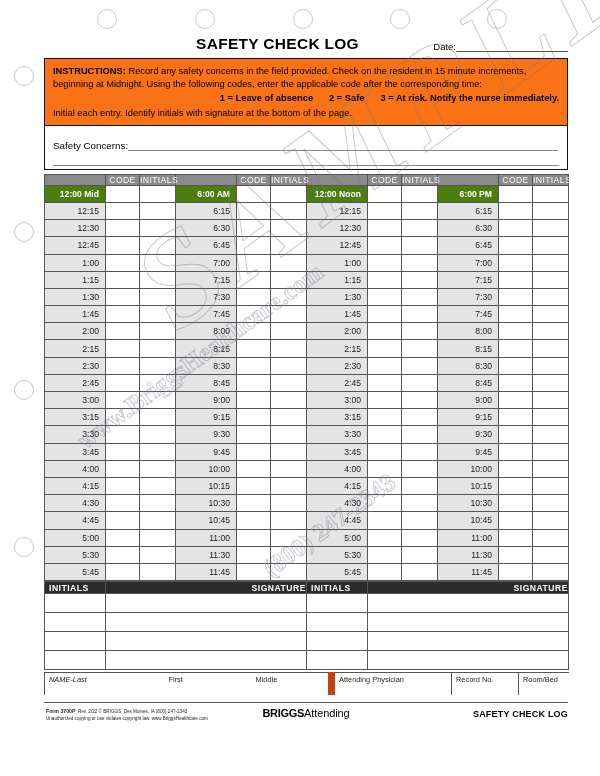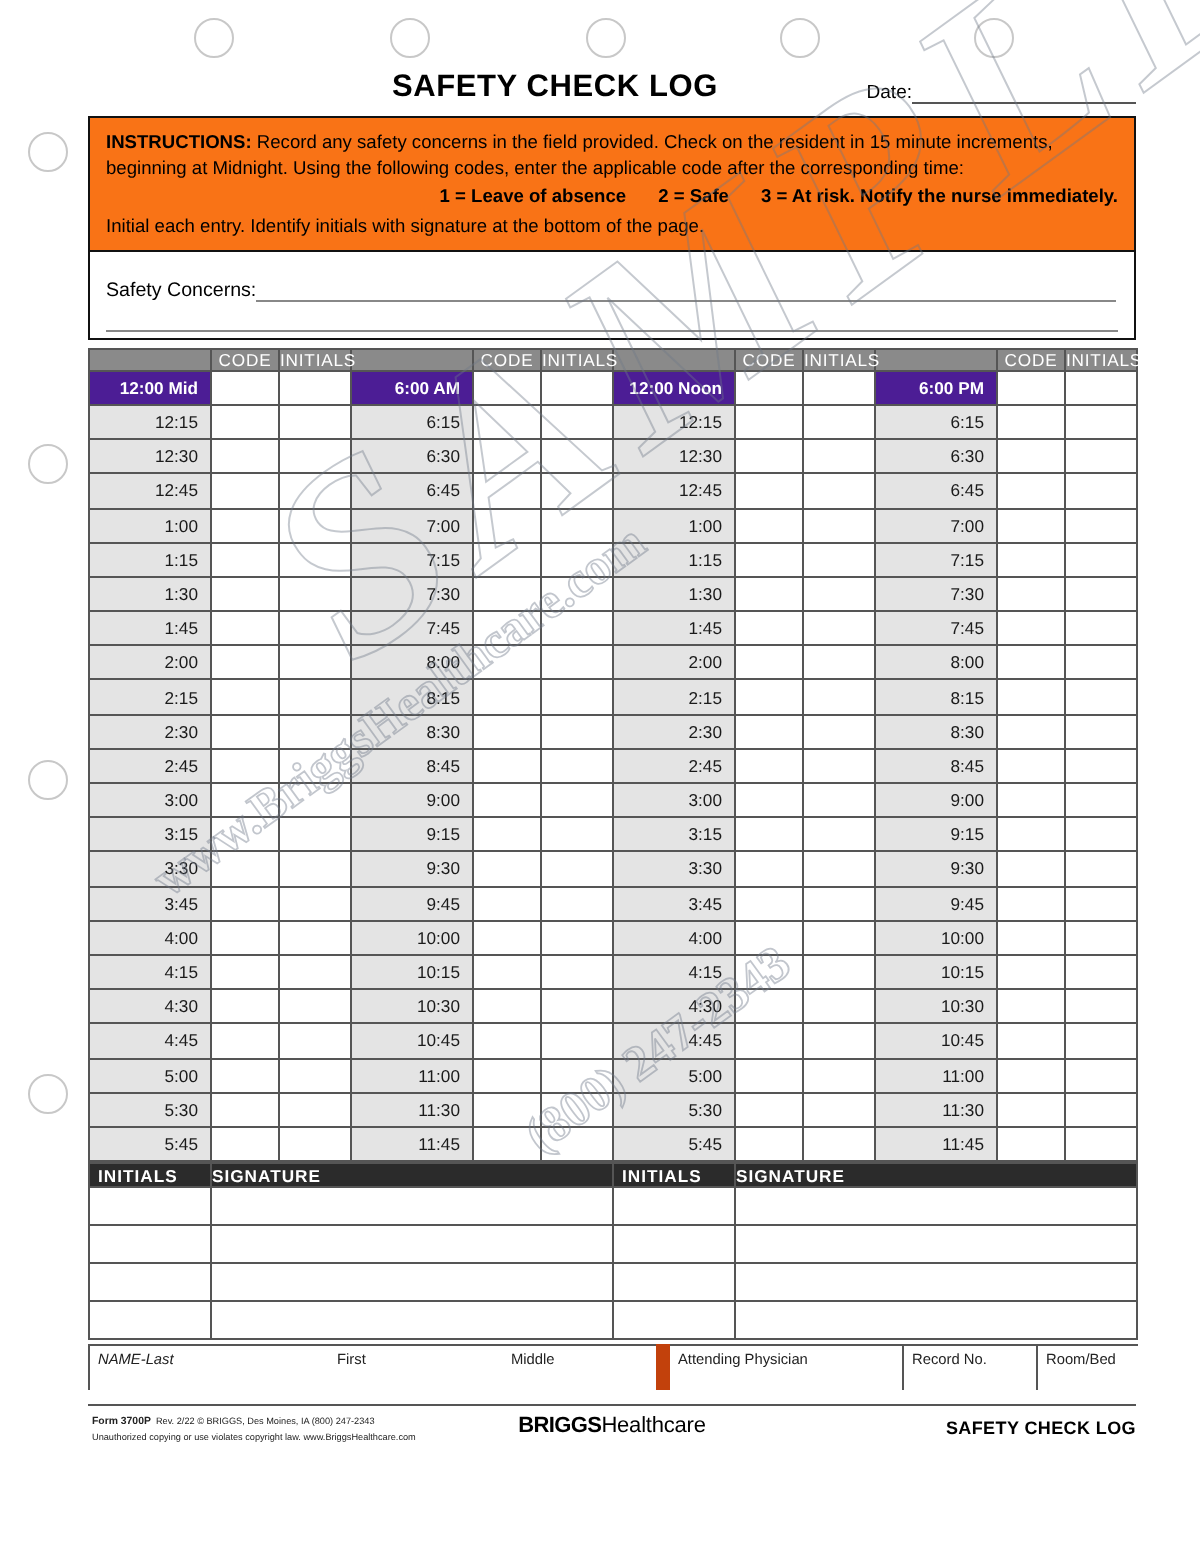--- a/index.html
+++ b/index.html
@@ -125,21 +125,21 @@
   .hdr-blank { height: 11px !important; }
 
   .tcell {
     background: #e4e4e4;
     text-align: right;
     padding-right: 6px !important;
     font-size: 8.8px;
     color: #1a1a1a;
   }
   .tcell.dark {
-    background: #4c1d95;
+    background: #4d7c0f;
     color: #fff;
     font-weight: bold;
   }
   .blank { background: #fff; }
 
   
   table.sig {
     border-collapse: collapse;
     width: 524px;
     table-layout: fixed;
@@ -149,21 +149,21 @@
     border: 1px solid #555;
     padding: 0;
     height: 19px;
     font-size: 8.6px;
   }
   .sighdr {
     background: #2b2b2b;
     color: #fff;
     font-weight: bold;
     font-size: 7.6px;
-    text-align: left;
+    text-align: right;
     letter-spacing: .5px;
     height: 12px !important;
   }
   .sighdr.left { text-align: left; padding-left: 4px !important; }
 
   
   table.namerow {
     border-collapse: collapse;
     width: 524px;
     table-layout: fixed;
@@ -716,18 +716,18 @@
       </tr>
     </tbody>
   </table>
 
   <div class="footer">
     <div class="fineprint">
       <div><span class="fb">Form 3700P</span>&nbsp;&nbsp;<span>Rev. 2/22   © BRIGGS, Des Moines, IA  (800) 247-2343</span></div>
       <div>Unauthorized copying or use violates copyright law.   www.BriggsHealthcare.com</div>
     </div>
     <div class="brand">
-      <span class="b1">BRIGGS</span><span class="b2">Healthcare</span>
+      <span class="b1">BRIGGS</span><span class="b2">Attending</span>
     </div>
     <div class="foottitle">SAFETY CHECK LOG</div>
   </div>
 
 </div>
 
 </body></html>

